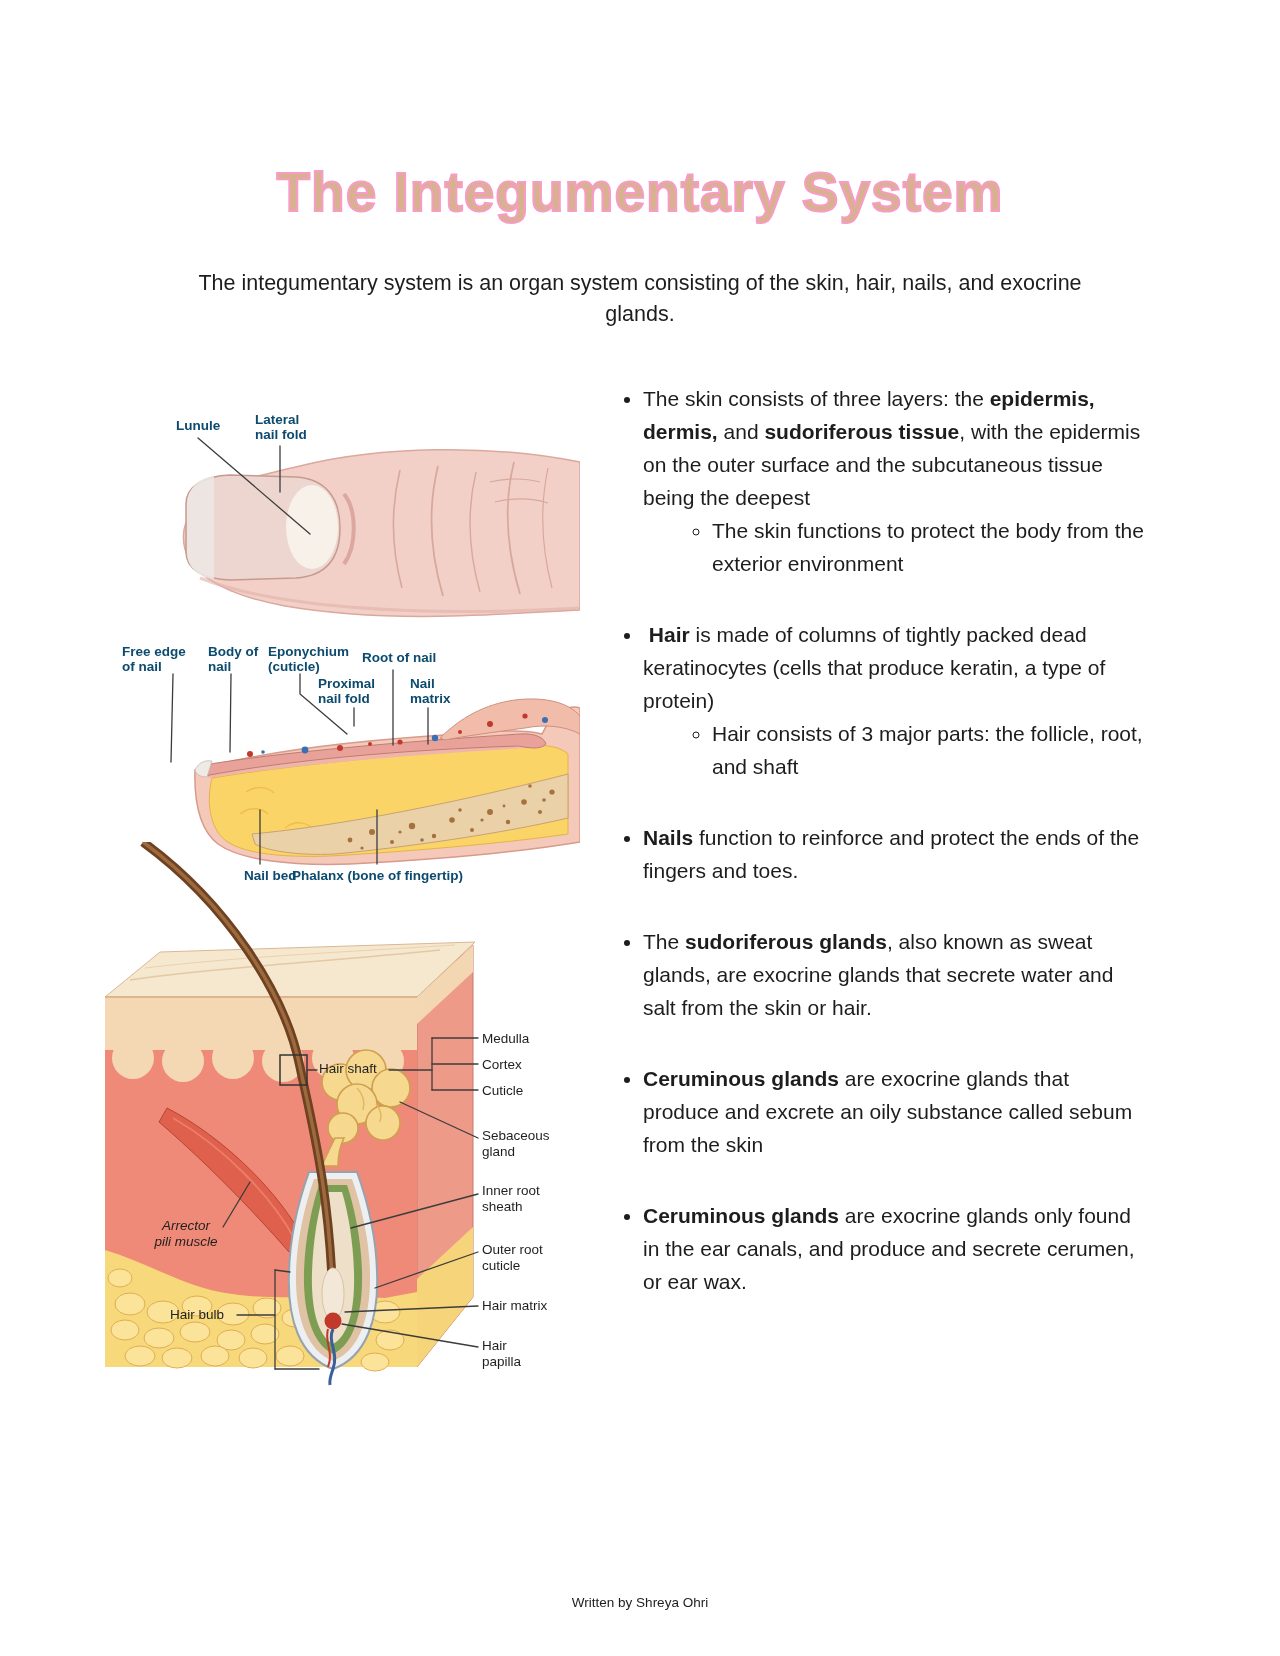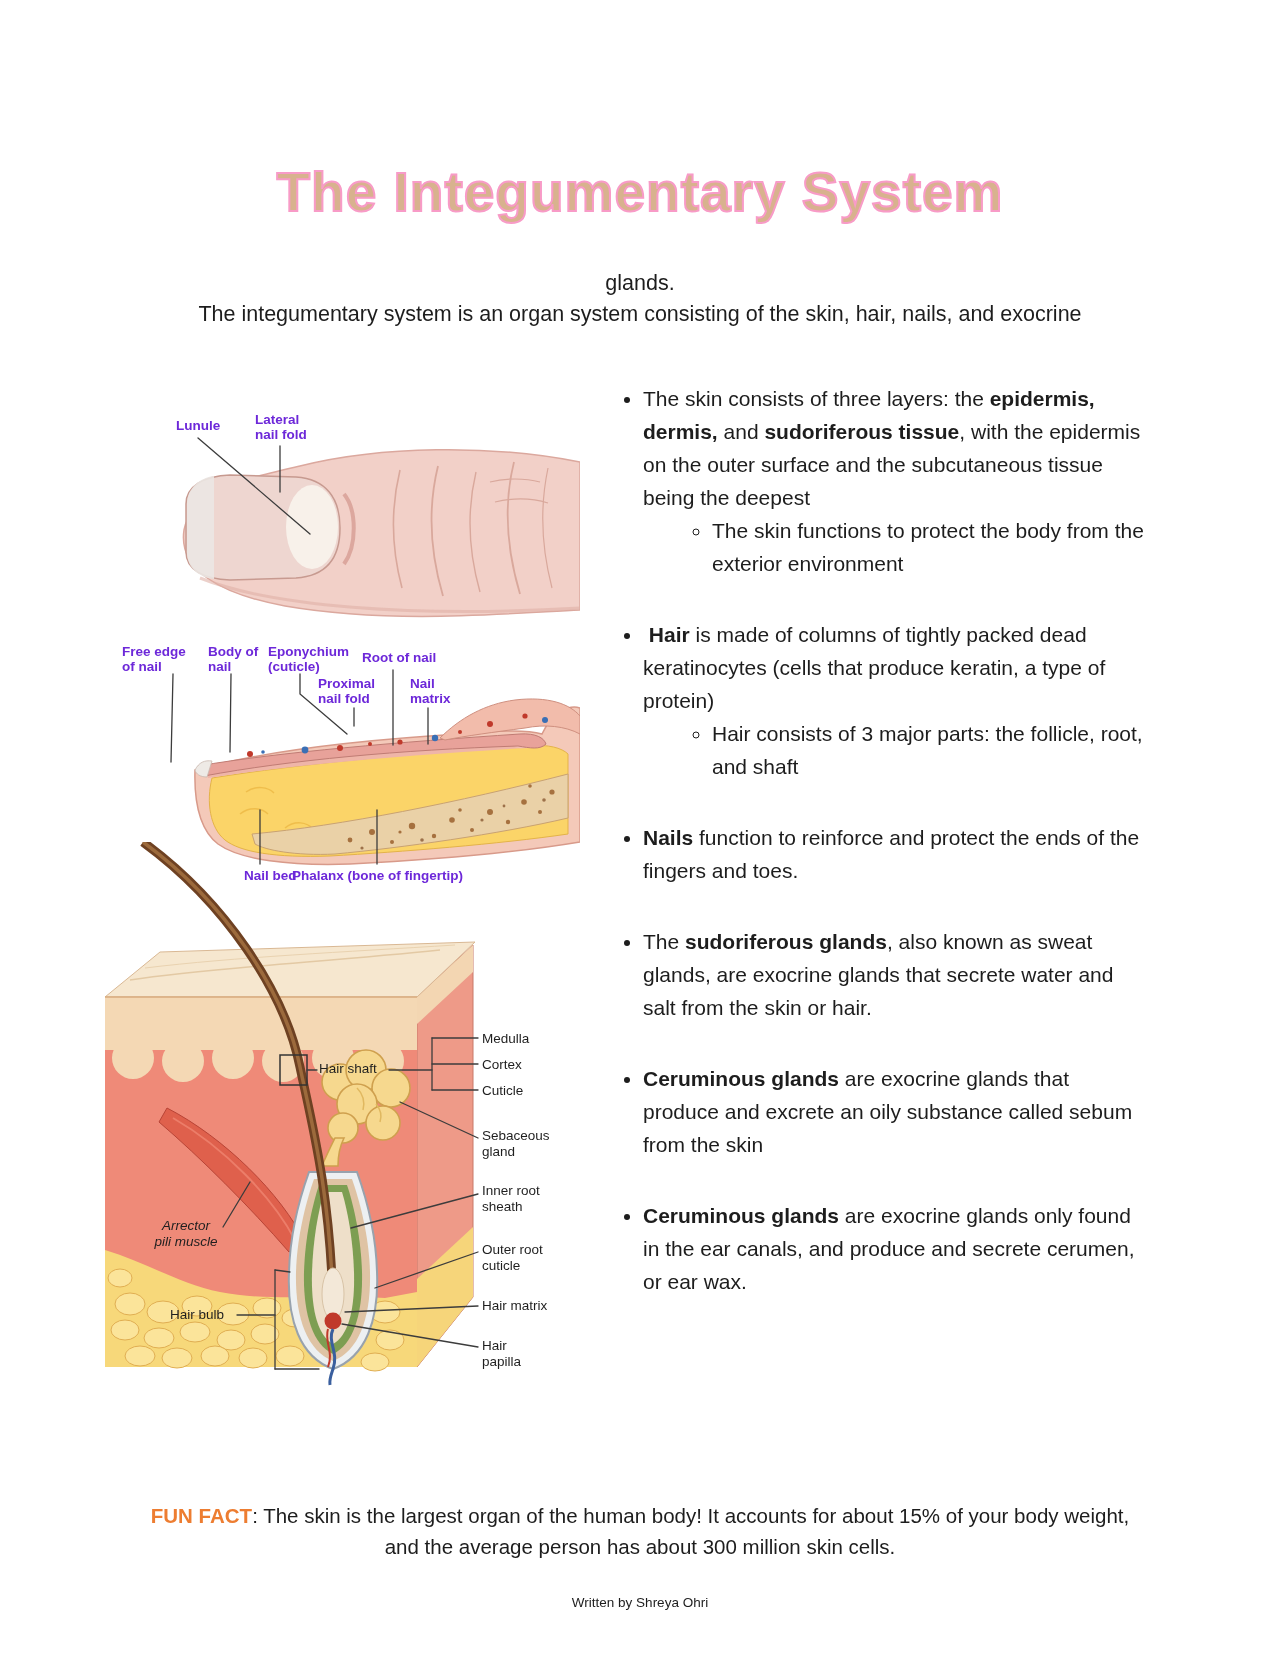--- a/index.html
+++ b/index.html
@@ -4,21 +4,21 @@
 <style>
   html,body{margin:0;padding:0;background:#ffffff;}
   .page{position:relative;width:1280px;height:1656px;background:#fff;overflow:hidden;
         font-family:"Liberation Sans",sans-serif;color:#1d1d1d;margin-top:12px;}
   .title{position:absolute;top:148px;left:0;width:1280px;text-align:center;margin:0;
          font-size:55px;font-weight:bold;letter-spacing:1px;}
   .intro{position:absolute;top:256px;left:60px;width:1160px;text-align:center;
          font-size:21.5px;line-height:31px;}
   .diagram{position:absolute;}
   .diagram svg{position:absolute;left:0;top:0;}
-  .d1lbl{position:absolute;font-size:13.5px;line-height:1.12;font-weight:bold;color:#6d28d9;}
+  .d1lbl{position:absolute;font-size:13.5px;line-height:1.12;font-weight:bold;color:#0c4a6e;}
   .d2lbl{position:absolute;font-size:13.5px;line-height:1.18;color:#1f1f1f;}
   .rightcol{position:absolute;left:600px;top:370px;width:545px;}
   .rightcol ul{margin:0;padding:0 0 0 43px;list-style:disc;}
   .rightcol li{font-size:21px;line-height:33px;margin-bottom:38px;}
   .rightcol ul.sub{list-style:circle;padding-left:69px;margin-top:0;}
   .rightcol ul.sub li{margin-bottom:0;}
   .funfact{position:absolute;top:1488px;left:55px;width:1170px;text-align:center;
            font-size:20.5px;line-height:31px;}
   .ff-label{font-weight:bold;}
   .sources{position:absolute;top:1560px;left:0;width:1280px;text-align:center;font-size:13.5px;}
@@ -27,22 +27,22 @@
   .ldr{stroke:#3c3c3c;stroke-width:1.3;fill:none;stroke-linecap:round;}
 </style>
 </head>
 <body>
 
 <div class="page">
 
   <h1 class="title" style="color: rgb(216, 178, 142); -webkit-text-stroke: 2px rgb(248, 155, 199);">The Integumentary System</h1>
 
   <div class="intro">
+    <div>The integumentary system is an organ system consisting of the skin, hair, nails, and exocrine</div>
     <div>glands.</div>
-    <div>The integumentary system is an organ system consisting of the skin, hair, nails, and exocrine</div>
   </div>
 
   <figure class="diagram" style="left:100px;top:370px;width:480px;height:515px;margin:0;">
     <svg width="480" height="515" viewBox="0 0 480 515">
       <defs>
         <clipPath id="nailclip">
           <path d="M86,122 C86,104 104,94 130,93 L196,95 C226,97 240,116 240,146 C240,176 226,194 196,196 L130,198 C104,197 86,188 86,170 Z"></path>
         </clipPath>
       </defs>
 
@@ -253,21 +253,17 @@
         <li><span>&nbsp;</span><strong>Hair</strong><span> is made of columns of tightly packed dead keratinocytes (cells that produce keratin, a type of protein)</span><ul class="sub">
             <li><span>Hair consists of 3 major parts: the follicle, root, and shaft</span></li>
           </ul></li>
         <li><strong>Nails</strong><span> function to reinforce and protect the ends of the fingers and toes.</span></li>
         <li><span>The </span><strong>sudoriferous glands</strong><span>, also known as sweat glands, are exocrine glands that secrete water and salt from the skin or hair.</span></li>
         <li><strong>Ceruminous glands</strong><span> are exocrine glands that produce and excrete an oily substance called sebum from the skin</span></li>
         <li><strong>Ceruminous glands</strong><span> are exocrine glands only found in the ear canals, and produce and secrete cerumen, or ear wax.</span></li>
       </ul>
   </div>
 
-  <div class="funfact">
-    <div><strong class="ff-label" style="color: rgb(237, 125, 49);">FUN FACT</strong><span>: The skin is the largest organ of the human body! It accounts for about 15% of your body weight,</span></div>
-    <div>and the average person has about 300 million skin cells.</div>
-  </div>
 
 
   <div class="author">Written by Shreya Ohri</div>
 
 </div>
 
 </body></html>

